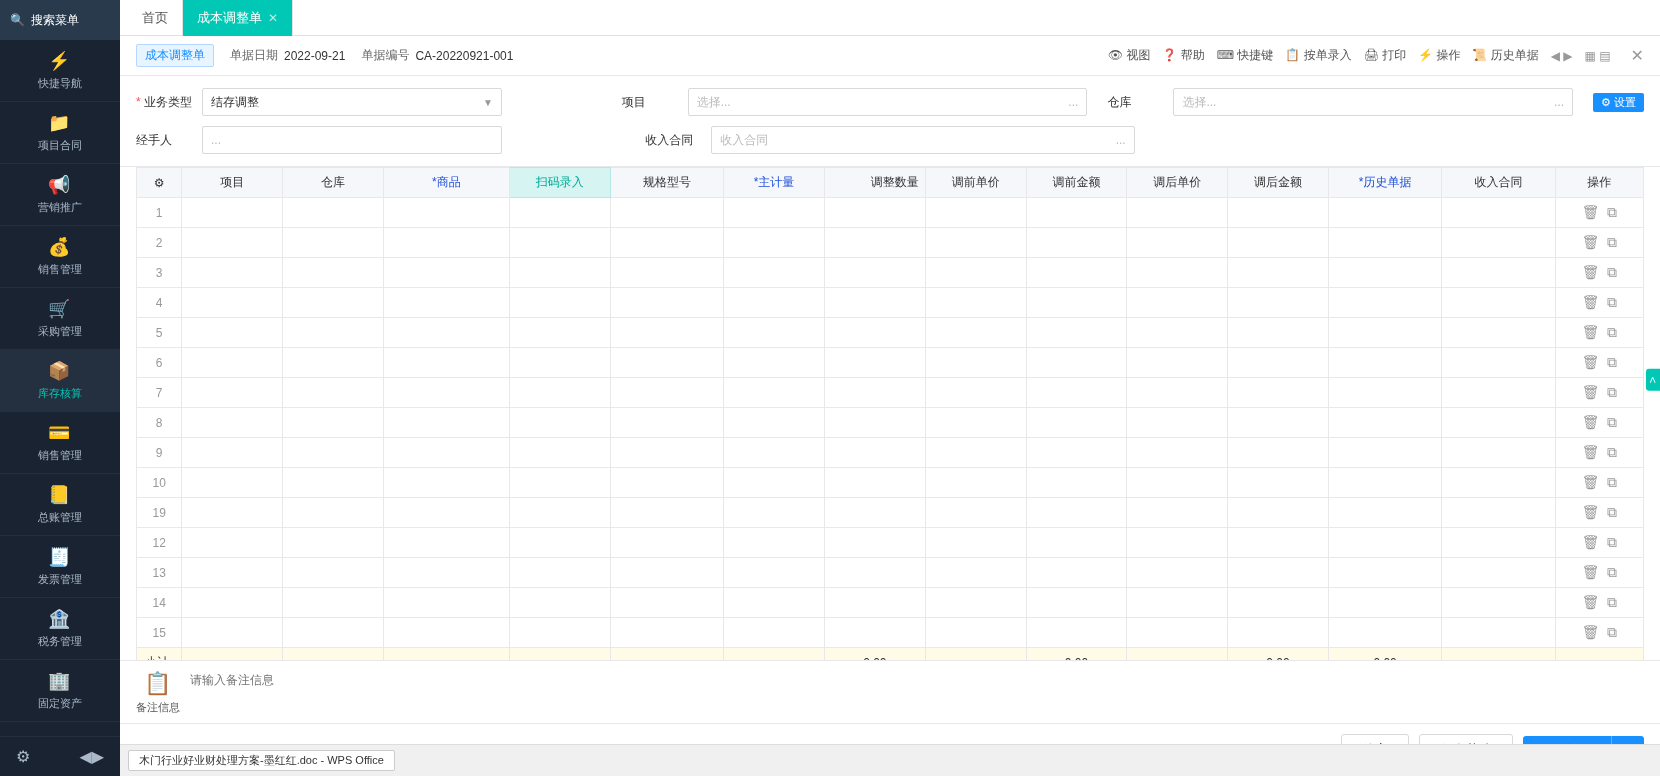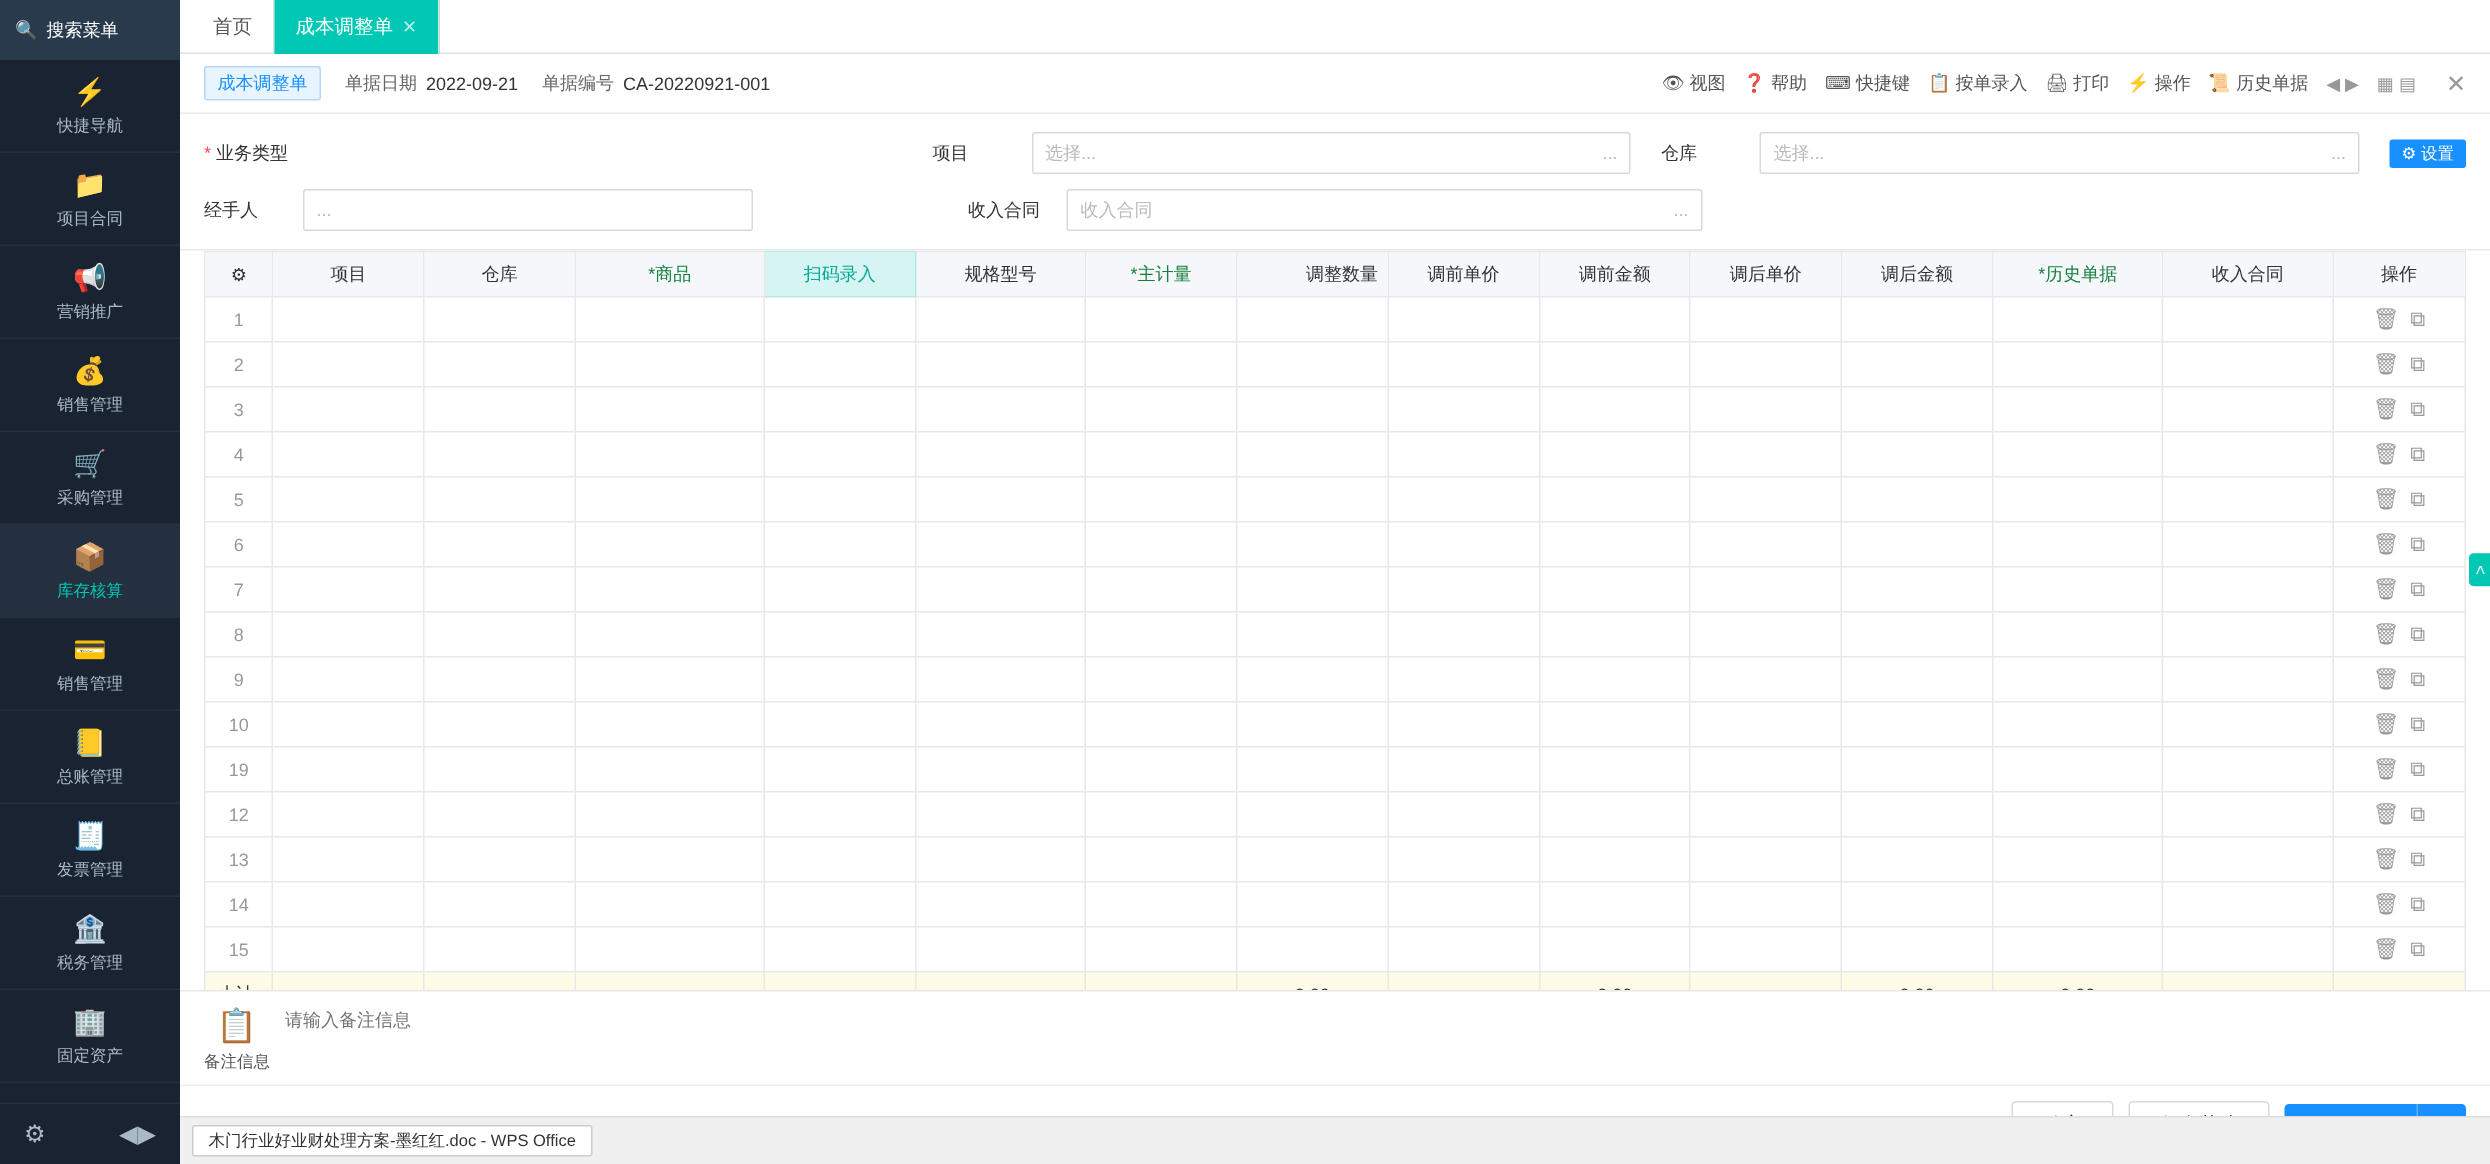--- a/index.html
+++ b/index.html
@@ -190,21 +190,21 @@
       border: 1px solid #e8e8e8;
       padding: 6px 6px;
       text-align: center;
       color: #333;
       font-weight: normal;
       white-space: nowrap;
       position: sticky;
       top: 0;
       z-index: 2;
     }
-    thead tr th.required-col { color: #15803d; }
+    thead tr th.required-col { color: #1d4ed8; }
     thead tr th.active-col { background: #d6f4f2; color: #00a896; border: 1px solid #b3e8e4; }
     tbody tr td {
       border: 1px solid #e8e8e8;
       padding: 4px 6px;
       text-align: center;
       color: #333;
       height: 30px;
     }
     tbody tr td.row-num { color: #999; width: 36px; }
     td.action-cell { text-align: center; white-space: nowrap; }
@@ -471,20 +471,24 @@
         <span class="close-doc">✕</span>
       </div>
     </div>
 
     <div class="form-area">
       <div class="form-row">
         <div class="form-field" style="flex:2;">
           <span class="field-label">
             <span style="color:#ff4d4f;">*</span> 业务类型
           </span>
+          <div class="field-input" style="max-width:300px;">
+            <span>结存调整</span>
+            <span class="chevron">▼</span>
+          </div>
         </div>
         <div class="form-field" style="flex:2;">
           <span class="field-label">项目</span>
           <div class="field-input" style="flex:1; color:#bbb;">
             <span>选择...</span>
             <span>...</span>
           </div>
         </div>
         <div class="form-field" style="flex:2;">
           <span class="field-label">仓库</span>

